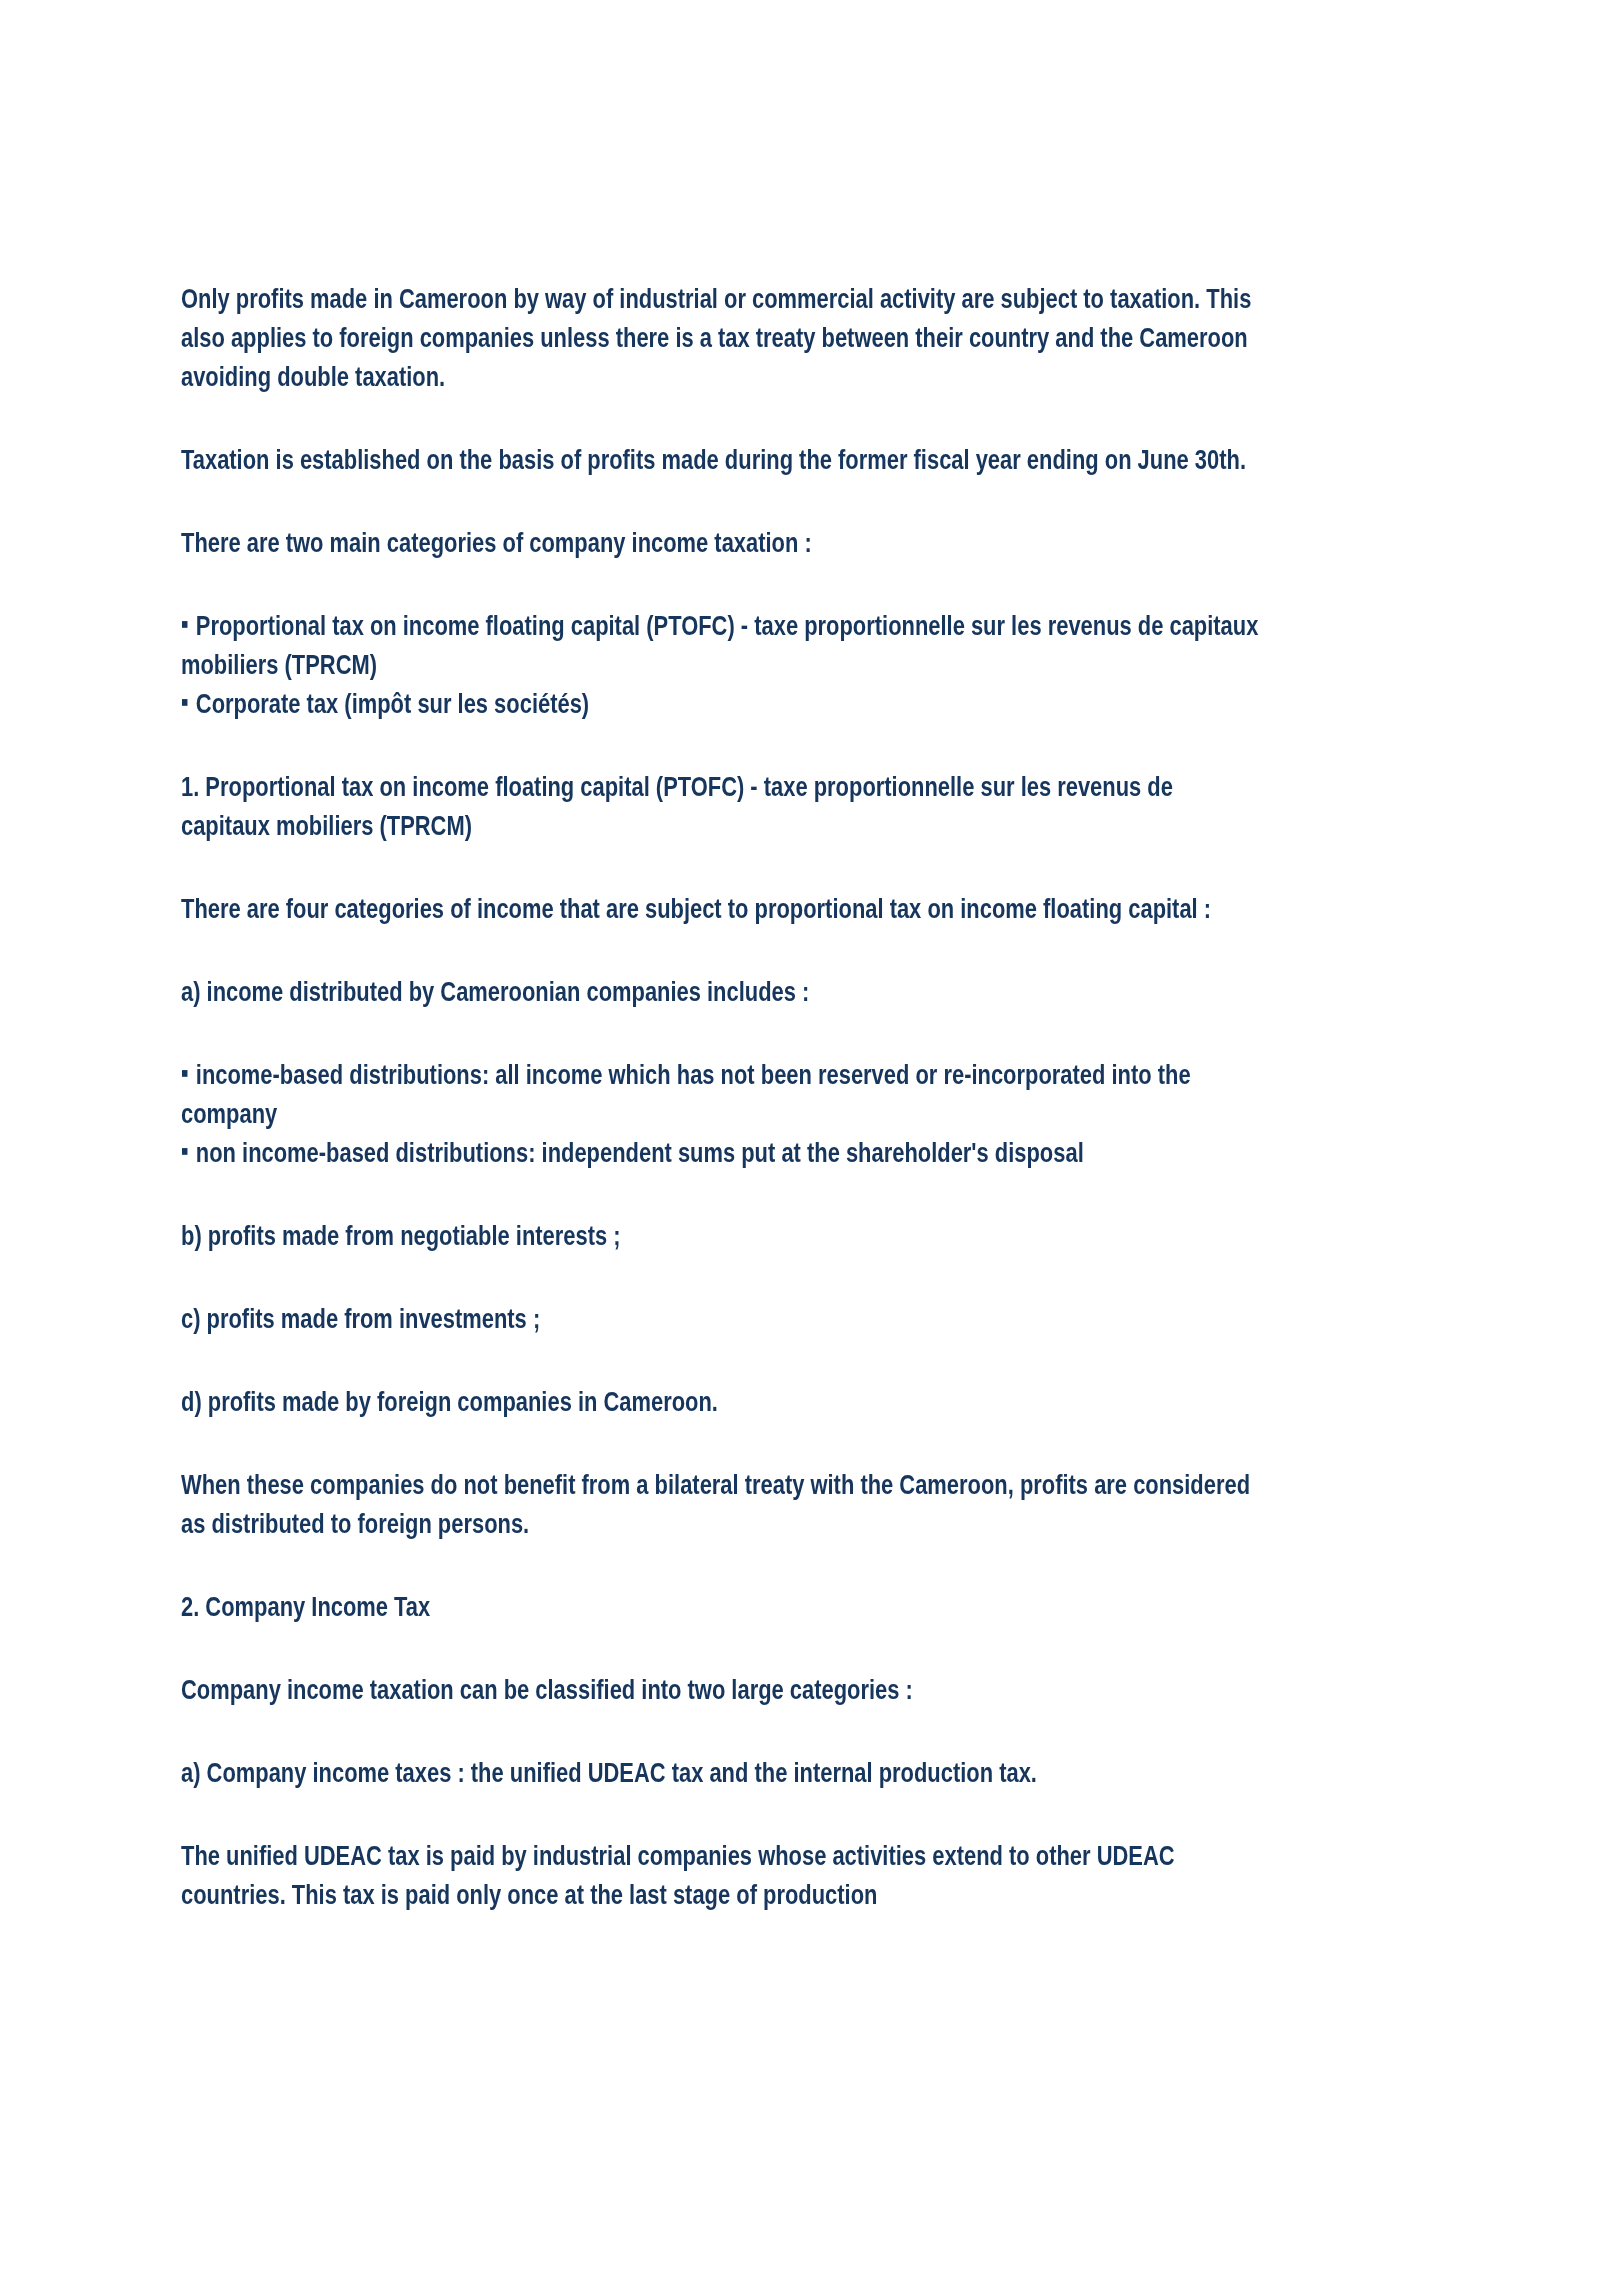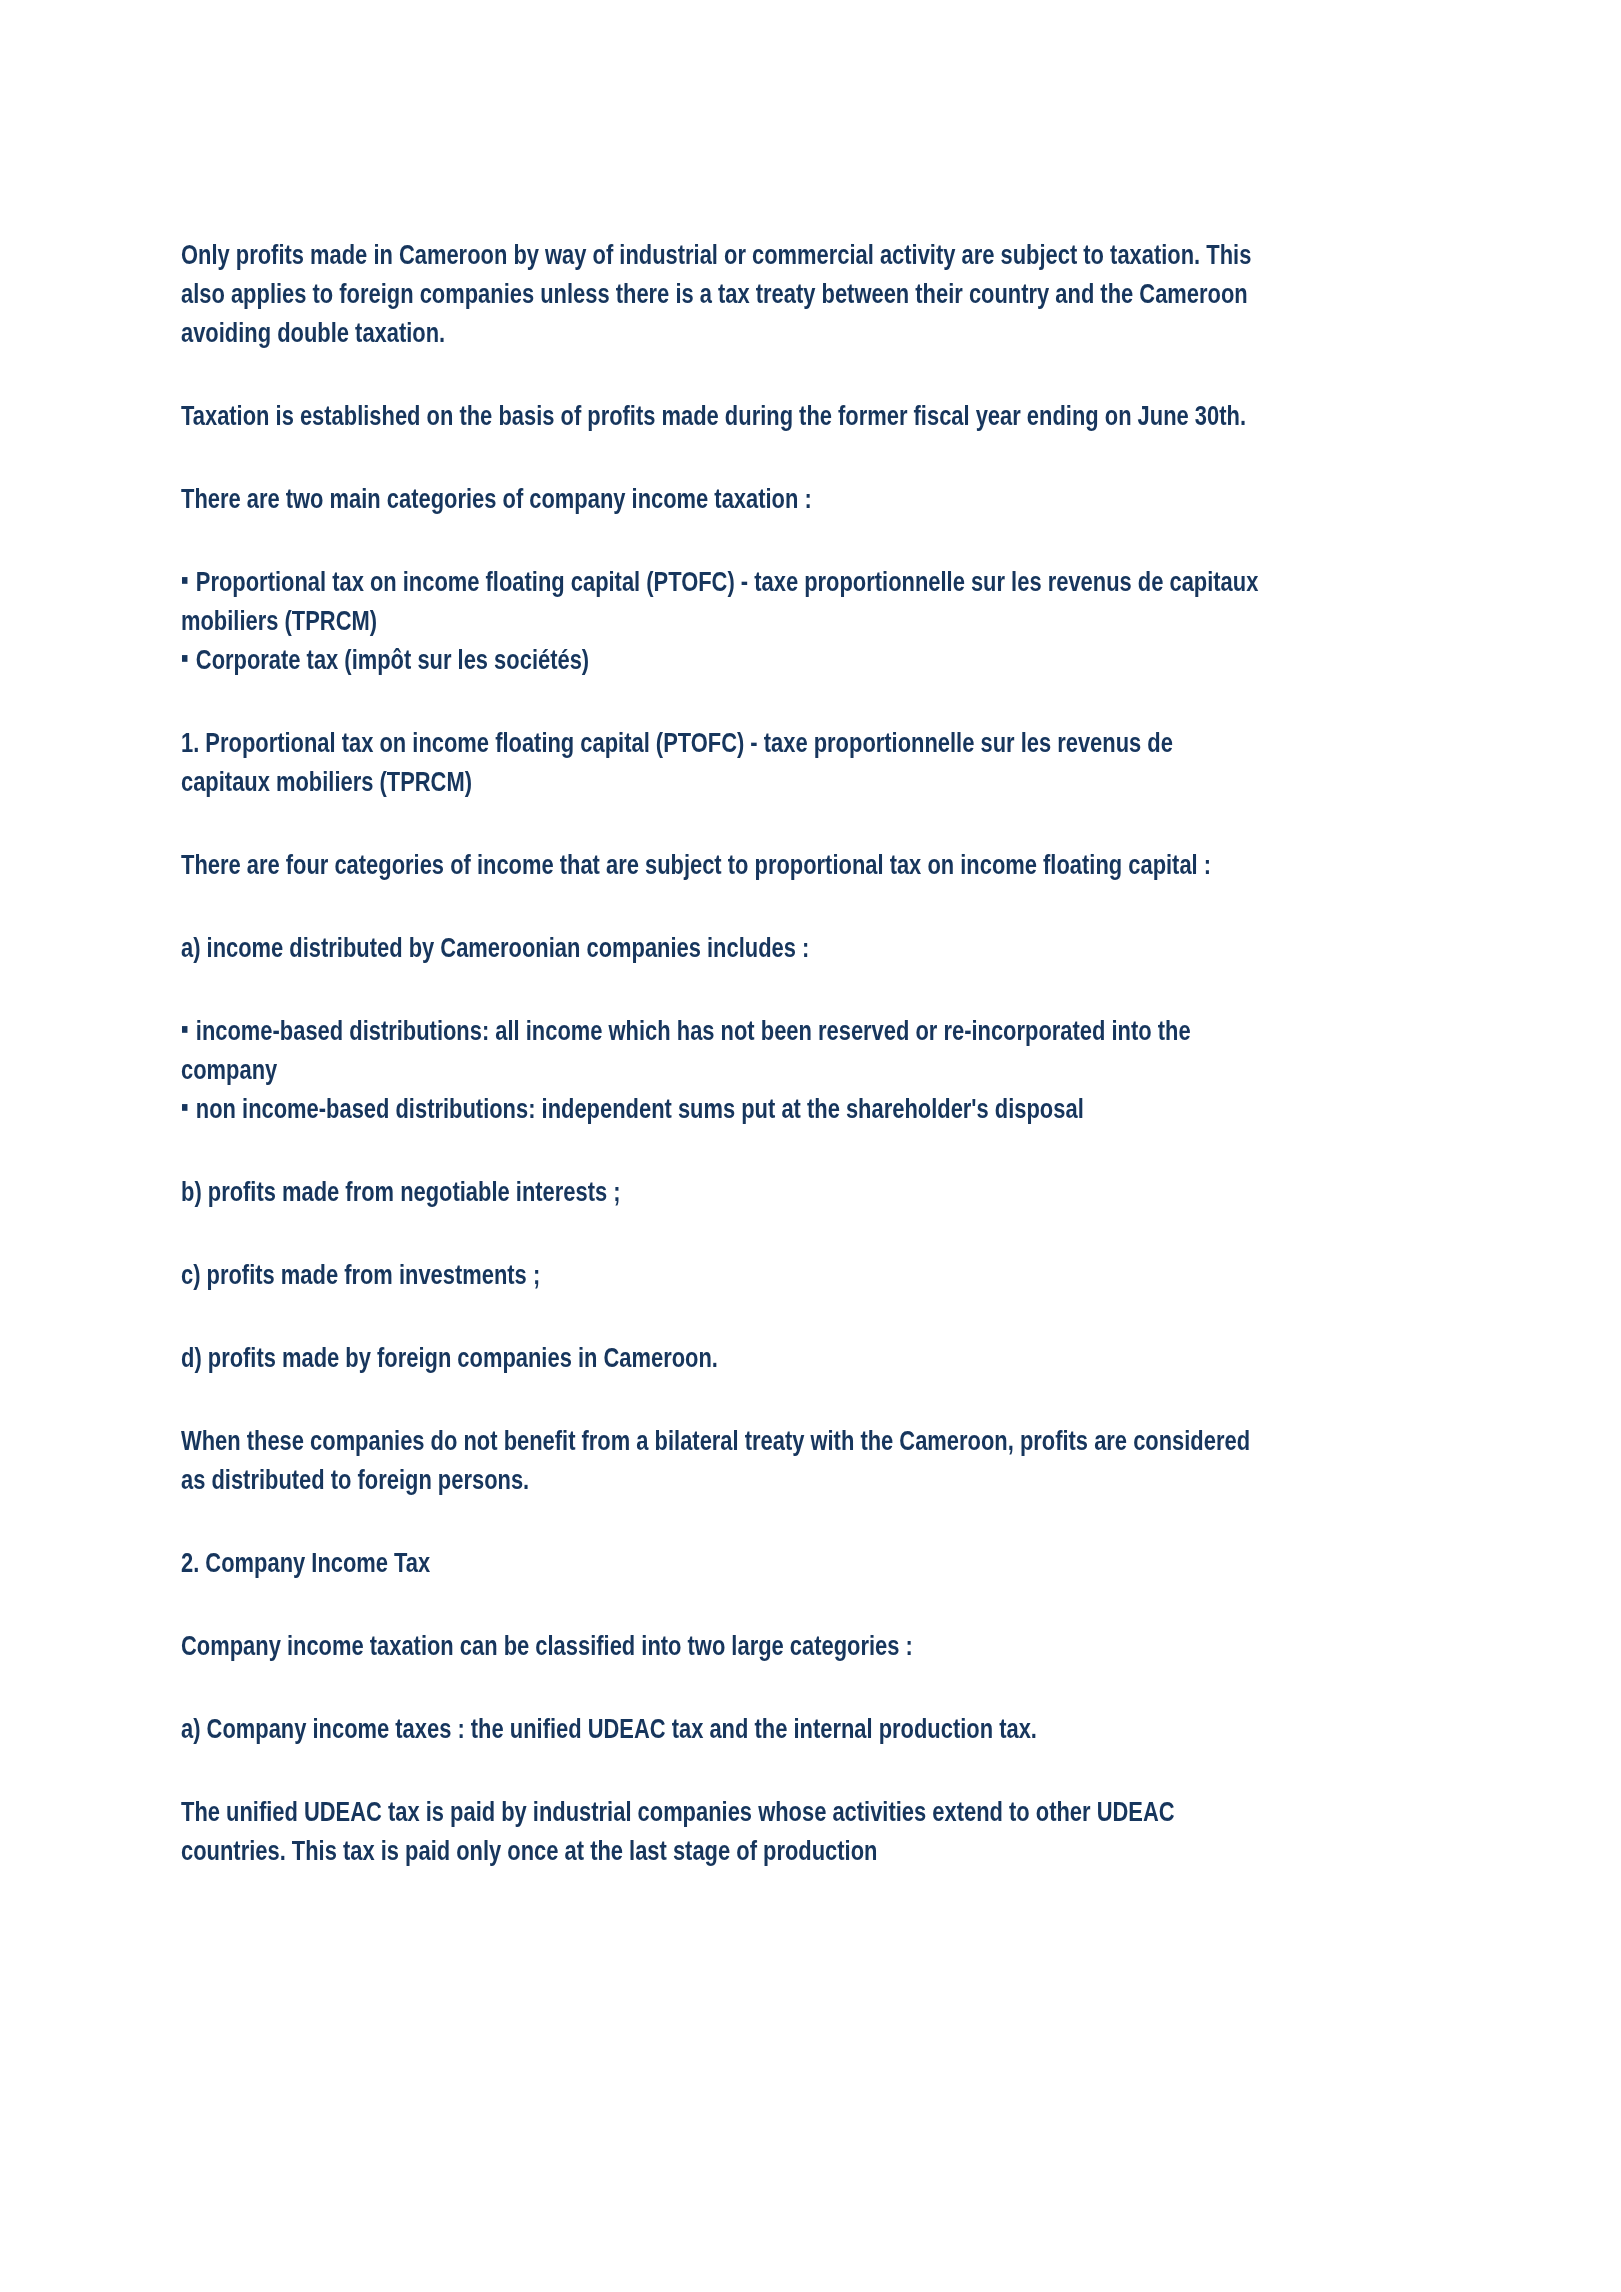--- a/index.html
+++ b/index.html
@@ -3,20 +3,21 @@
 <meta charset="utf-8">
 <style>
   html, body { margin: 0; padding: 0; background: #ffffff; }
   .page {
     position: relative;
     width: 1621px;
     height: 2201px;
     background: #ffffff;
     overflow: hidden;
     font-family: "Liberation Sans", sans-serif;
+    margin-top: 44px;
   }
   .content {
     position: absolute;
     left: 181px;
     top: 235px;
     width: 1529px;
     transform: scaleX(0.80);
     transform-origin: 0 0;
     font-weight: bold;
     font-size: 27.4px;

